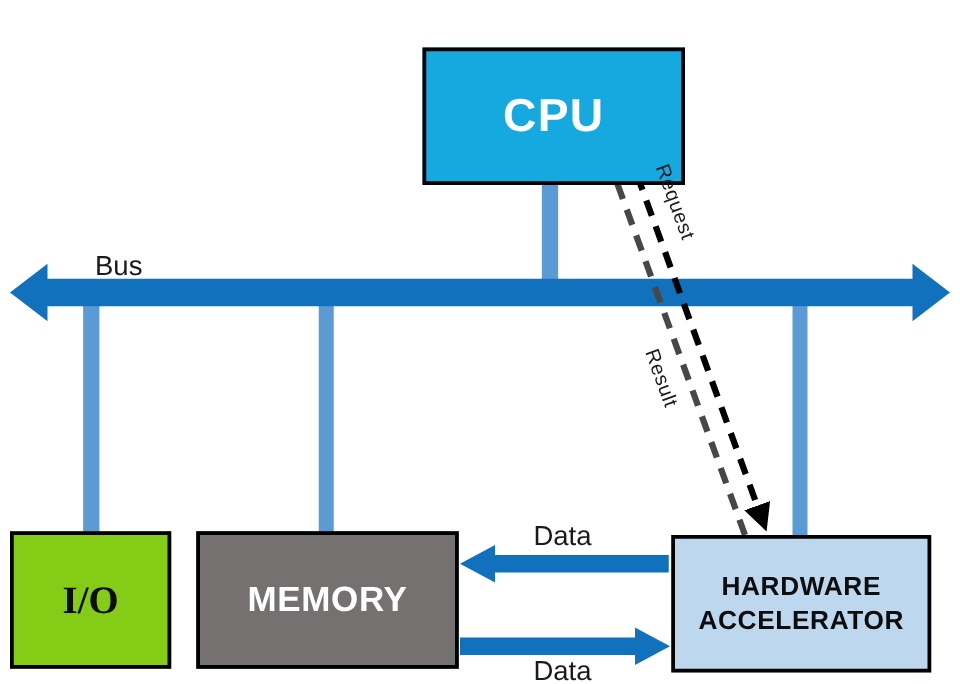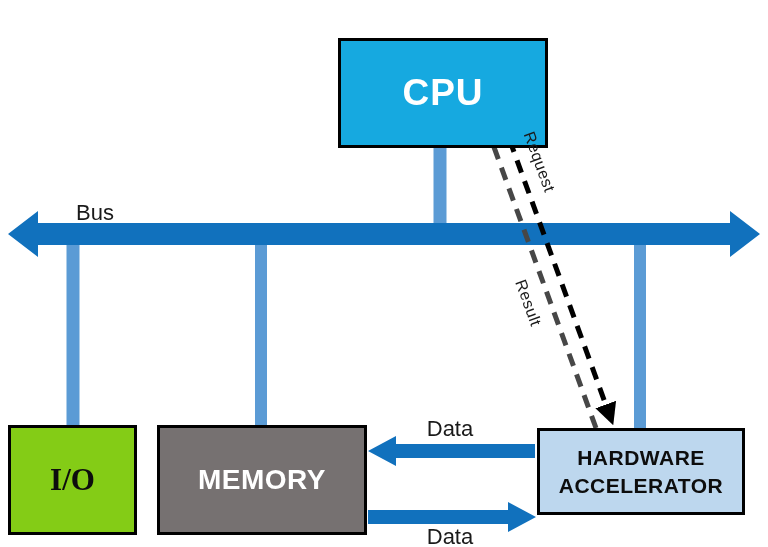--- a/index.html
+++ b/index.html
@@ -27,21 +27,21 @@
     box-sizing: border-box;
     border: 3px solid #000000;
     display: flex;
     align-items: center;
     justify-content: center;
     text-align: center;
   }
   #cpu-block   { left: 338px; top: 5px;   width: 210px; height: 110px; }
   #io-block    { left: 8px;   top: 425px; width: 129px; height: 110px; }
   #memory-block{ left: 157px; top: 425px; width: 210px; height: 110px; }
-  #accel-block { left: 537px; top: 428px; width: 208px; height: 87px; flex-direction: column; }
+  #accel-block { left: 537px; top: 428px; width: 208px; height: 110px; flex-direction: column; }
 
   .cpu-text {
     font-size: 37px;
     font-weight: bold;
     letter-spacing: 1px;
   }
   .io-text {
     font-family: "Liberation Serif", serif;
     font-size: 31px;
     font-weight: bold;

